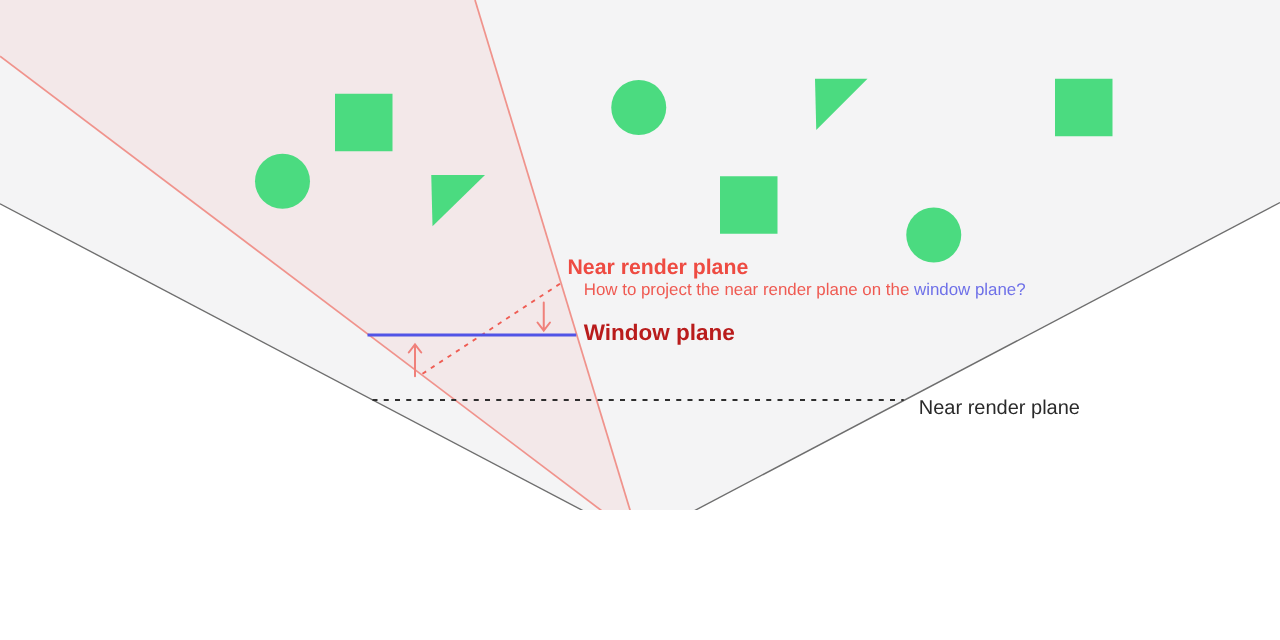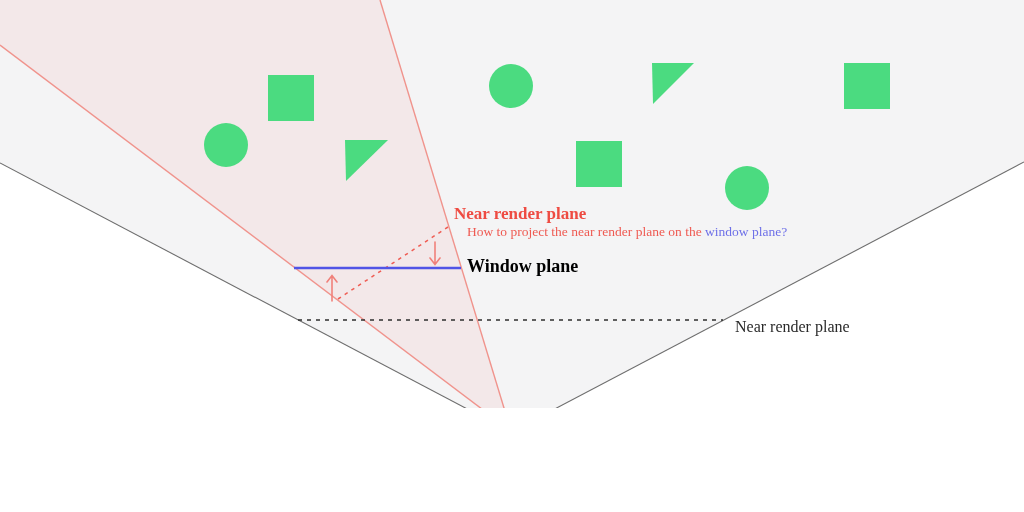--- a/index.html
+++ b/index.html
@@ -1,25 +1,25 @@
 <!DOCTYPE html>
 <html><head>
 <meta charset="utf-8">
 <style>
   html,body{margin:0;padding:0;background:#ffffff;}
   #stage{
     position:relative;width:1024px;height:408px;overflow:hidden;background:#ffffff;
-    font-family:Liberation Serif, serif;
+    font-family:Liberation Sans, sans-serif;
   }
   #frustum-svg{position:absolute;left:0;top:0;}
   .lbl{position:absolute;white-space:nowrap;line-height:1.15;}
   .lbl-red-title{left:454px;top:204px;font-size:17px;font-weight:700;color:#ee4b42;}
   .lbl-question{left:467px;top:224px;font-size:13.5px;font-weight:500;color:#ef5a52;}
   .lbl-question .blue-part{color:#6e70e8;}
-  .lbl-window{left:467px;top:256px;font-size:18px;font-weight:700;color:#000000;}
+  .lbl-window{left:467px;top:256px;font-size:18px;font-weight:700;color:#b91c1c;}
   .lbl-black-near{left:735px;top:318px;font-size:16px;font-weight:500;color:#2a2a2a;}
   .legend-row{position:absolute;display:flex;align-items:center;gap:14px;height:20px;}
   .legend-row.cam0{left:461px;top:443px;}
   .legend-row.cam1{left:461px;top:470px;}
   .legend-text{font-size:16px;font-weight:500;}
   .legend-text.cam0{color:#1e1e1e;}
   .legend-text.cam1{color:#f4544c;}
 </style>
 </head>
 <body>

